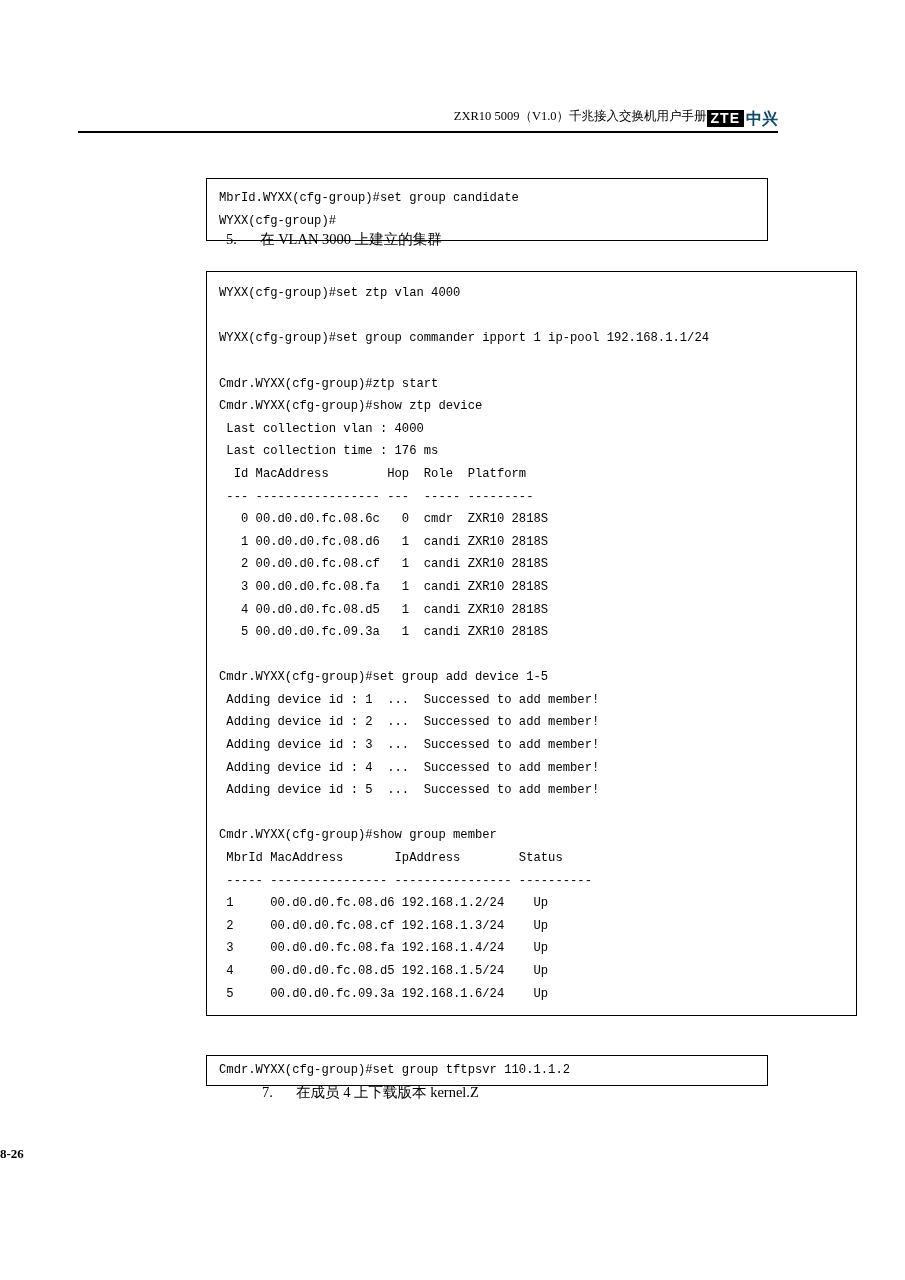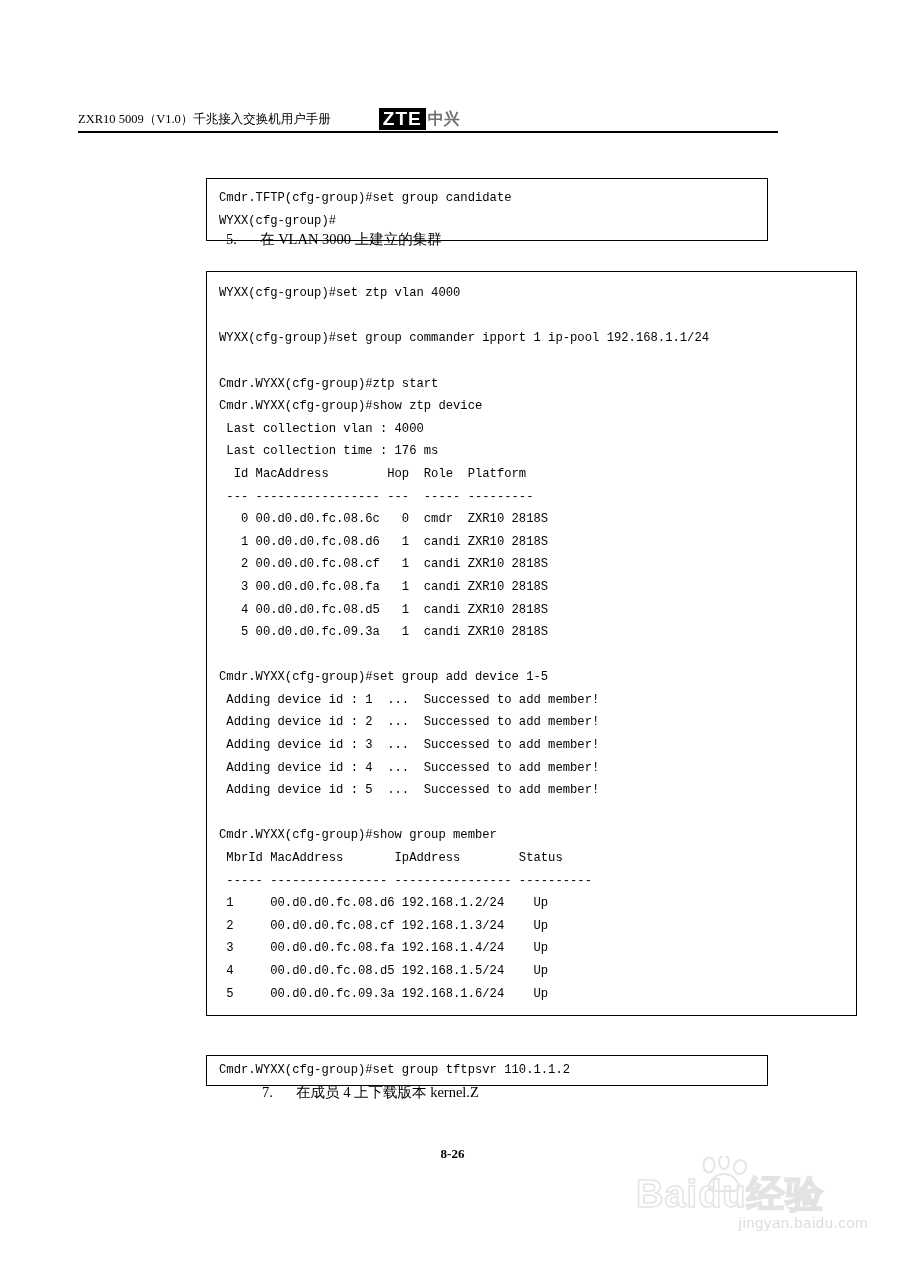--- a/index.html
+++ b/index.html
@@ -21,52 +21,51 @@
     box-sizing: border-box;
   }
   
   .header {
     position: absolute;
     left: 78px;
     top: 108px;
     width: 700px;
     display: flex;
     align-items: flex-end;
-    justify-content: flex-start;
-    gap: 48px;
+    justify-content: flex-end;
   }
   .header-title {
     font-family: "Liberation Serif", serif;
     font-size: 12.5px;
     color: #000;
     letter-spacing: 0px;
     white-space: nowrap;
     padding-bottom: 3px;
   }
   .logo {
     display: flex;
     align-items: center;
     gap: 2px;
     padding-bottom: 1px;
   }
   .logo-zte {
     background: #000;
     color: #fff;
     font-family: "Liberation Sans", sans-serif;
     font-weight: bold;
-    font-size: 19px;
+    font-size: 14px;
     letter-spacing: 1px;
     padding: 1px 4px 2px 4px;
     line-height: 1;
   }
   .logo-cn {
     font-family: "Liberation Sans", sans-serif;
     font-weight: bold;
     font-size: 16px;
-    color: #737373;
+    color: #0c4a6e;
     line-height: 1;
   }
   .header-rule {
     position: absolute;
     left: 78px;
     top: 131px;
     width: 700px;
     height: 2px;
     background: #000;
   }
@@ -116,21 +115,21 @@
   }
   #step-5 { left: 226px; top: 230px; }
   #step-6 { left: 226px; top: 1005px; }
   #step-7 { left: 226px; top: 1083px; margin-left: 36px; }
   
   .page-number {
     position: absolute;
     left: 0;
     top: 1146px;
     width: 905px;
-    text-align: center;
+    text-align: left;
     font-family: "Liberation Serif", serif;
     font-weight: bold;
     font-size: 13px;
     color: #000;
   }
   
   .watermark {
     position: absolute;
     left: 636px;
     top: 1172px;
@@ -173,21 +172,21 @@
 
   <div class="header">
     <div class="header-title">ZXR10 5009（V1.0）千兆接入交换机用户手册</div>
     <div class="logo">
       <span class="logo-zte">ZTE</span>
       <span class="logo-cn">中兴</span>
     </div>
   </div>
   <div class="header-rule"></div>
 
-  <pre class="code-box" id="code-block-1">Cmdr.TFTP(cfg-group)#set group candidate
+  <pre class="code-box" id="code-block-1">MbrId.WYXX(cfg-group)#set group candidate
 WYXX(cfg-group)#</pre>
 
   <div class="step" id="step-5">
     <span class="num">5.</span><span>在 VLAN 3000 上建立的集群</span>
   </div>
 
   <pre class="code-box" id="code-block-2">WYXX(cfg-group)#set ztp vlan 4000
 
 WYXX(cfg-group)#set group commander ipport 1 ip-pool 192.168.1.1/24
 
@@ -222,24 +221,14 @@
 
 
   <pre class="code-box" id="code-block-3">Cmdr.WYXX(cfg-group)#set group tftpsvr 110.1.1.2</pre>
 
   <div class="step" id="step-7">
     <span class="num">7.</span><span>在成员 4 上下载版本 kernel.Z</span>
   </div>
 
   <div class="page-number">8-26</div>
 
-  <div class="watermark">
-    <svg class="wm-paw" viewBox="0 0 52 40">
-      <ellipse cx="9" cy="9" rx="5.5" ry="7.5" fill="none" stroke="#cccccc" stroke-width="2"></ellipse>
-      <ellipse cx="24" cy="6" rx="5" ry="7" fill="none" stroke="#cccccc" stroke-width="2"></ellipse>
-      <ellipse cx="40" cy="11" rx="6" ry="7" fill="none" stroke="#cccccc" stroke-width="2" transform="rotate(20 40 11)"></ellipse>
-      <path d="M10 26 q6 -8 14 -8 q9 0 14 9 q3 6 -3 8 l-22 0 q-6 -2 -3 -9 z" fill="none" stroke="#cccccc" stroke-width="2"></path>
-    </svg>
-    <div class="wm-text">Baidu经验</div>
-    <div class="wm-sub">jingyan.baidu.com</div>
-  </div>
 
 </div>
 
 </body></html>

